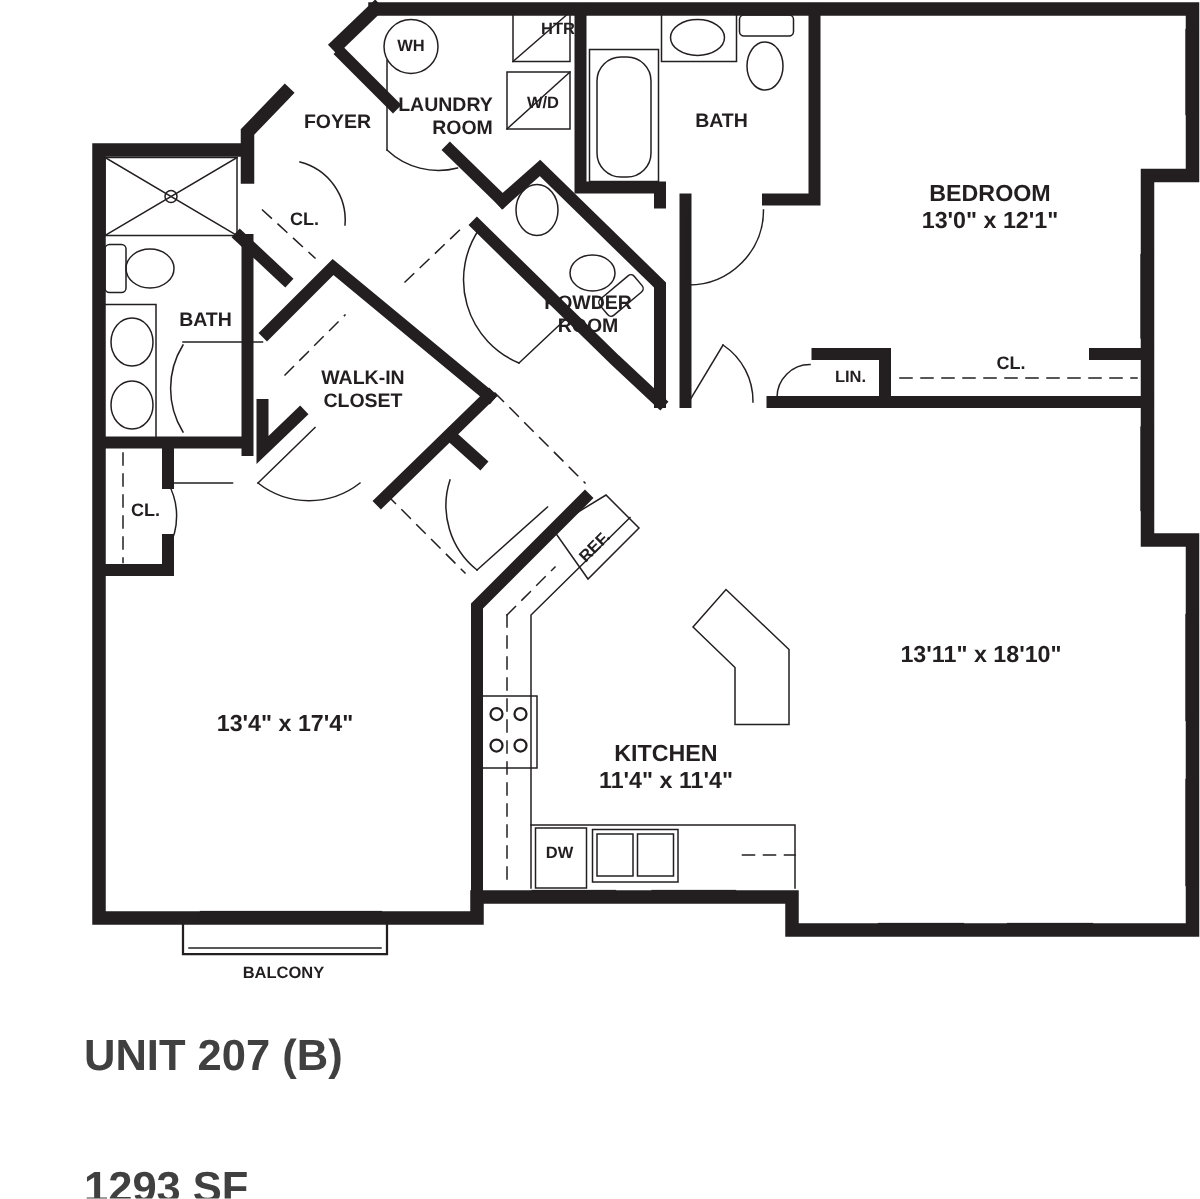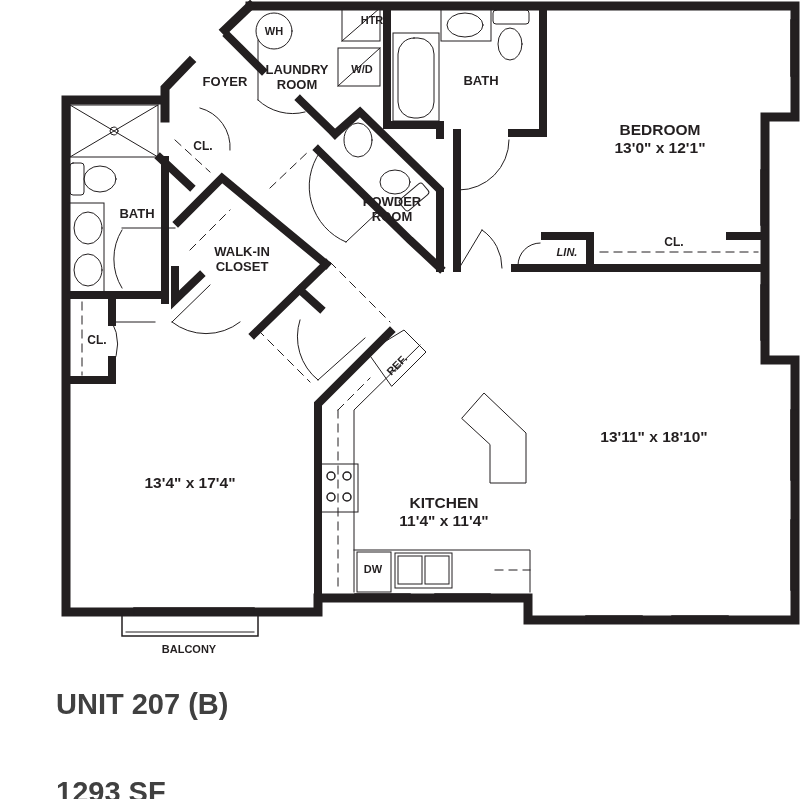--- a/index.html
+++ b/index.html
@@ -181,39 +181,39 @@
 </div>
 
 <div class="lbl s15" style="left:190px; top:483px;">
   <span class="dim">13'4" x 17'4"</span>
 </div>
 
 <div class="lbl s13" style="left:481px; top:81px;">BATH</div>
 <div class="lbl s13" style="left:137px; top:214px;">BATH</div>
 <div class="lbl s13" style="left:225px; top:82px;">FOYER</div>
 
-<div class="lbl s13" style="left:297px; top:78px;">
+<div class="lbl s13" style="left:297px; top:78px;text-align:right;">
   <span>LAUNDRY</span>
   <span class="dim">ROOM</span>
 </div>
 
 <div class="lbl s13" style="left:392px; top:170px;margin-top:40px;">
   <span>POWDER</span>
   <span class="dim">ROOM</span>
 </div>
 
 <div class="lbl s13" style="left:242px; top:260px;">
   <span>WALK-IN</span>
   <span class="dim">CLOSET</span>
 </div>
 
 <div class="lbl s12" style="left:203px; top:147px;">CL.</div>
 <div class="lbl s12" style="left:97px; top:341px;">CL.</div>
 <div class="lbl s12" style="left:674px; top:243px;">CL.</div>
-<div class="lbl s11" style="left:567px; top:252px;font-style:italic;">LIN.</div>
+<div class="lbl s11" style="left:567px; top:252px;">LIN.</div>
 <div class="lbl s11" style="left:189px; top:649px;">BALCONY</div>
 
 <div class="lbl s11" style="left:274px; top:31px;">WH</div>
 <div class="lbl s11" style="left:346px; top:20px;margin-left:26px;">HTR</div>
 <div class="lbl s11" style="left:362px; top:69px;">W/D</div>
 <div class="lbl s11" style="left:397px; top:365px; transform:translate(-50%,-50%) rotate(-45deg);">REF.</div>
 <div class="lbl s11" style="left:373px; top:569px;">DW</div>
 
 <div class="title" style="top:690px;">UNIT 207 (B)</div>
 <div class="title" style="top:778px;">1293 SF</div>

